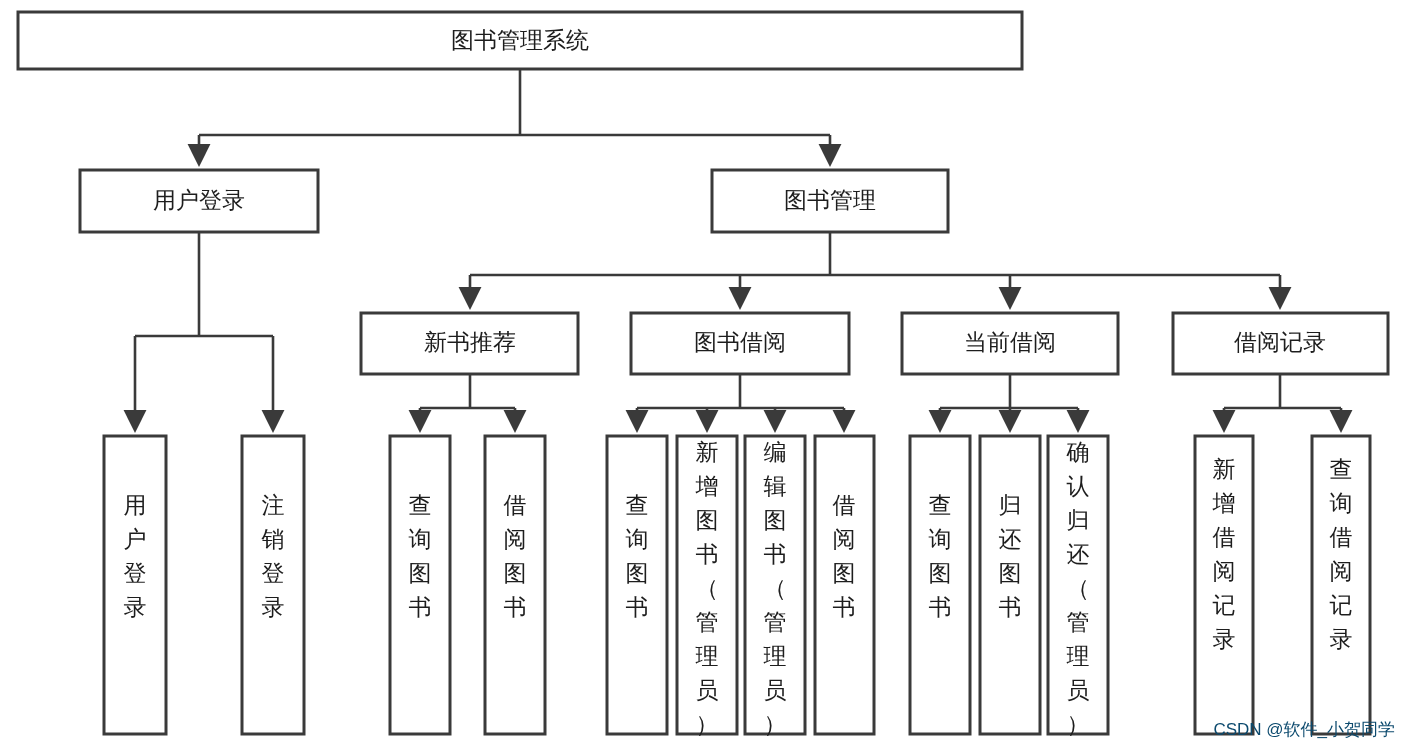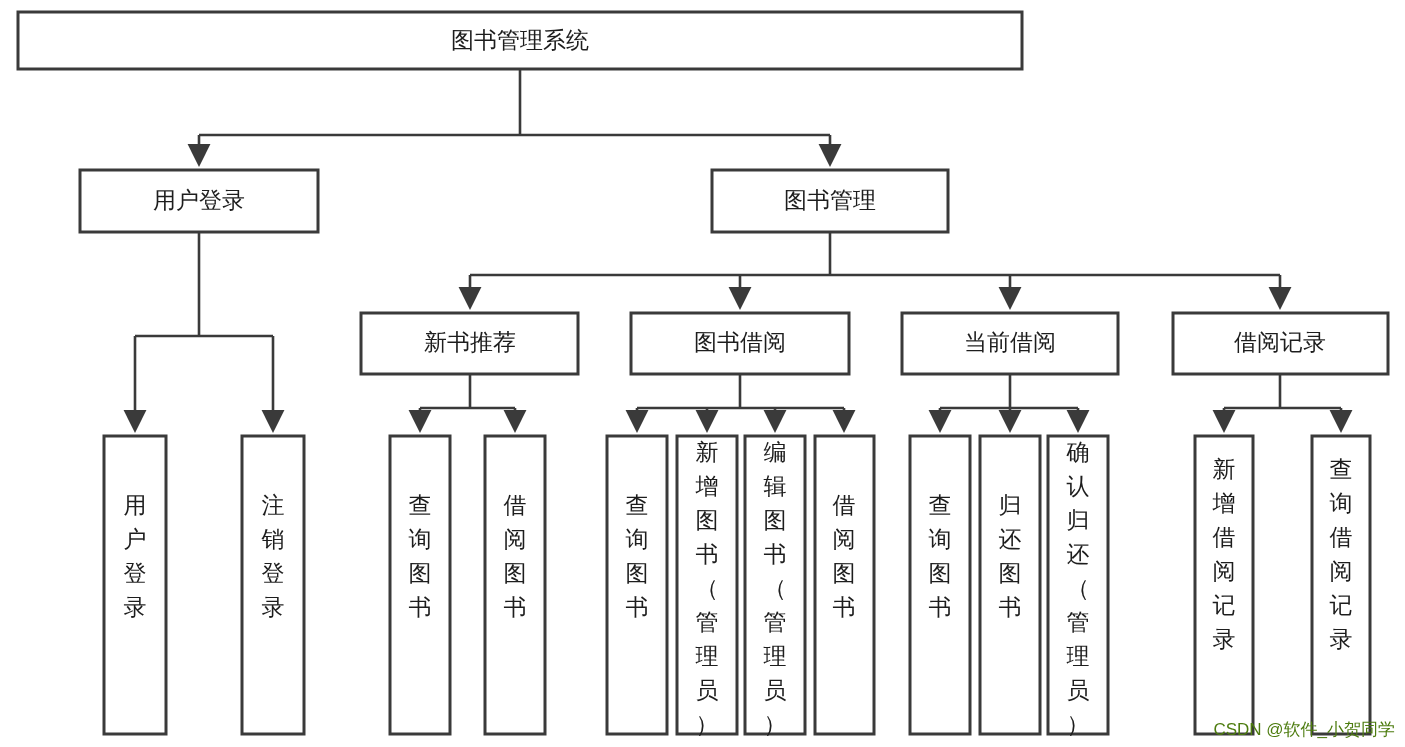--- a/index.html
+++ b/index.html
@@ -48,21 +48,21 @@
   .arrow-head {
     fill: #3a3a3a;
     stroke: none;
   }
   .watermark {
     position: absolute;
     right: 10px;
     bottom: 6px;
     font-family: "Liberation Sans", "DejaVu Sans", sans-serif;
     font-size: 17px;
-    color: #4d7c0f;
+    color: #0c4a6e;
     white-space: nowrap;
     user-select: none;
   }
 </style>
 </head>
 <body>
 
 <svg id="diagram" viewBox="0 0 1405 747">
   <defs>
     <marker id="arrow" viewBox="0 0 12 12" refX="10" refY="6" markerWidth="9" markerHeight="9" orient="auto-start-reverse">

